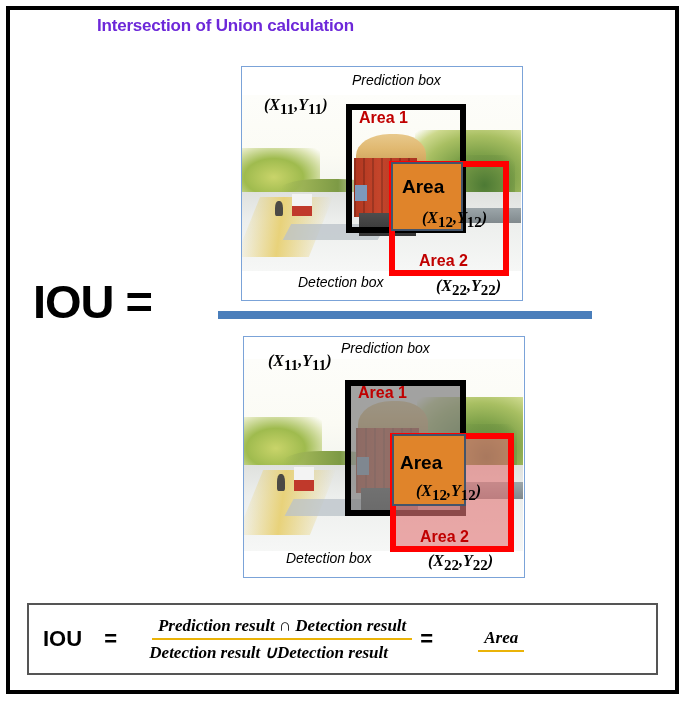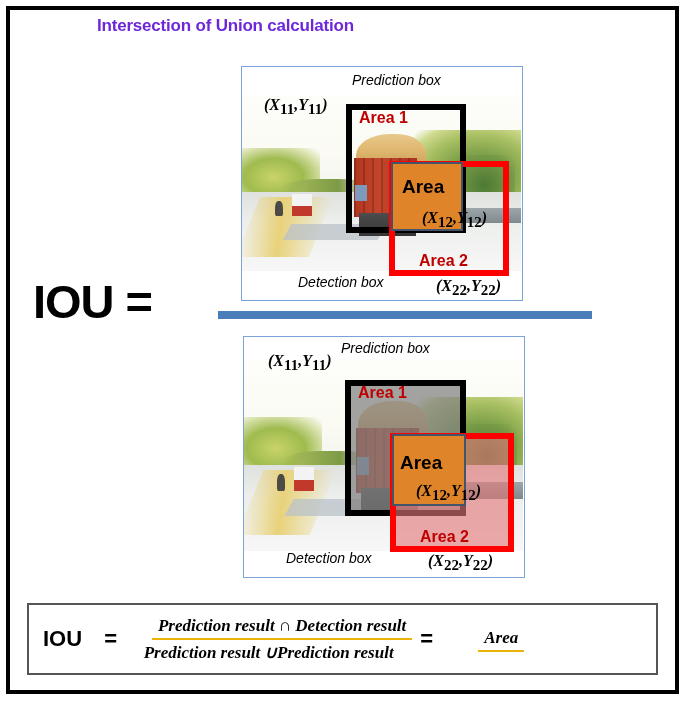--- a/index.html
+++ b/index.html
@@ -328,21 +328,21 @@
     <div class="lbl lbl-coord" style="left:184px; top:216px;">(<i>X</i><sub>22</sub>,<i>Y</i><sub>22</sub>)</div>
   </div>
 
   <div class="formula-box">
     <div class="formula-row">
       <span class="f-iou">IOU</span>
       <span class="f-eq">=</span>
 
       <span class="frac">
         <span class="num">Prediction result ∩ Detection result</span>
-        <span class="den">Prediction result ∪Prediction result</span>
+        <span class="den">Detection result ∪Detection result</span>
       </span>
 
       <span class="f-eq">=</span>
 
       <span class="frac frac-2">
         <span class="num">Area</span>
       </span>
     </div>
   </div>
 

